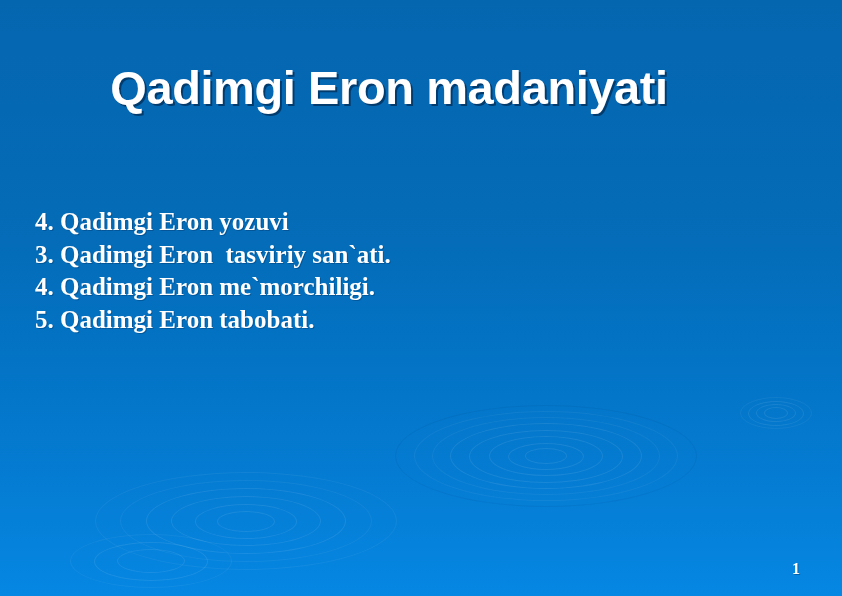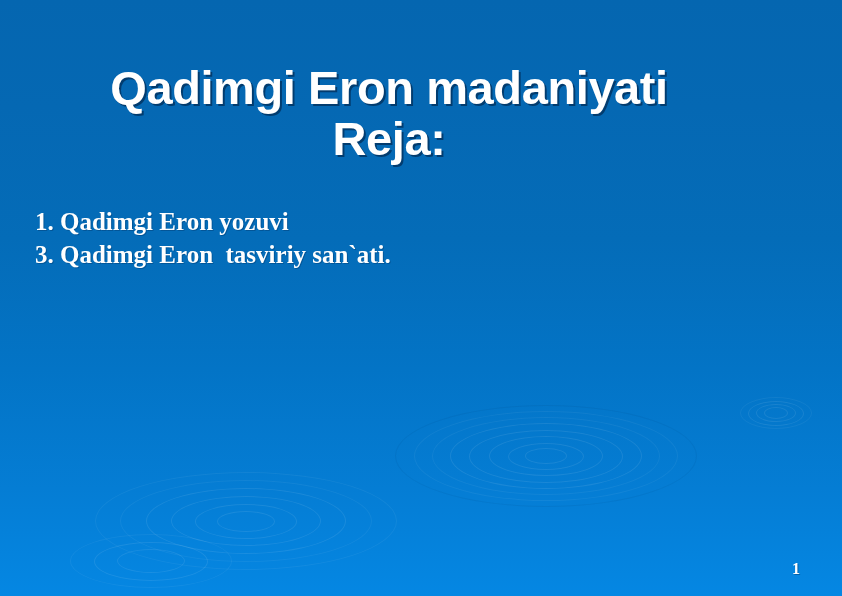--- a/index.html
+++ b/index.html
@@ -133,23 +133,24 @@
 
     <div class="grp-small" style="left:150px;top:560px;">
       <div class="ripple soft" style="width:160px;height:52px;left:-80px;top:-26px;"></div>
       <div class="ripple" style="width:112px;height:37px;left:-56px;top:-18px;"></div>
       <div class="ripple" style="width:66px;height:22px;left:-33px;top:-11px;"></div>
     </div>
   </div>
 
   <div id="title-block">
     <div class="title-line">Qadimgi Eron madaniyati</div>
-    <div class="title-line">Reja:</div>
   </div>
 
   <div id="body-list">
-    <div class="list-item">1. Qadimgi Eron yozuvi</div>
+    <div class="list-item">4. Qadimgi Eron yozuvi</div>
     <div class="list-item">3. Qadimgi Eron  tasviriy san`ati.</div>
+    <div class="list-item">4. Qadimgi Eron me`morchiligi.</div>
+    <div class="list-item">5. Qadimgi Eron tabobati.</div>
   </div>
 
   <div id="slide-number">1</div>
 
 </div>
 
 </body></html>

